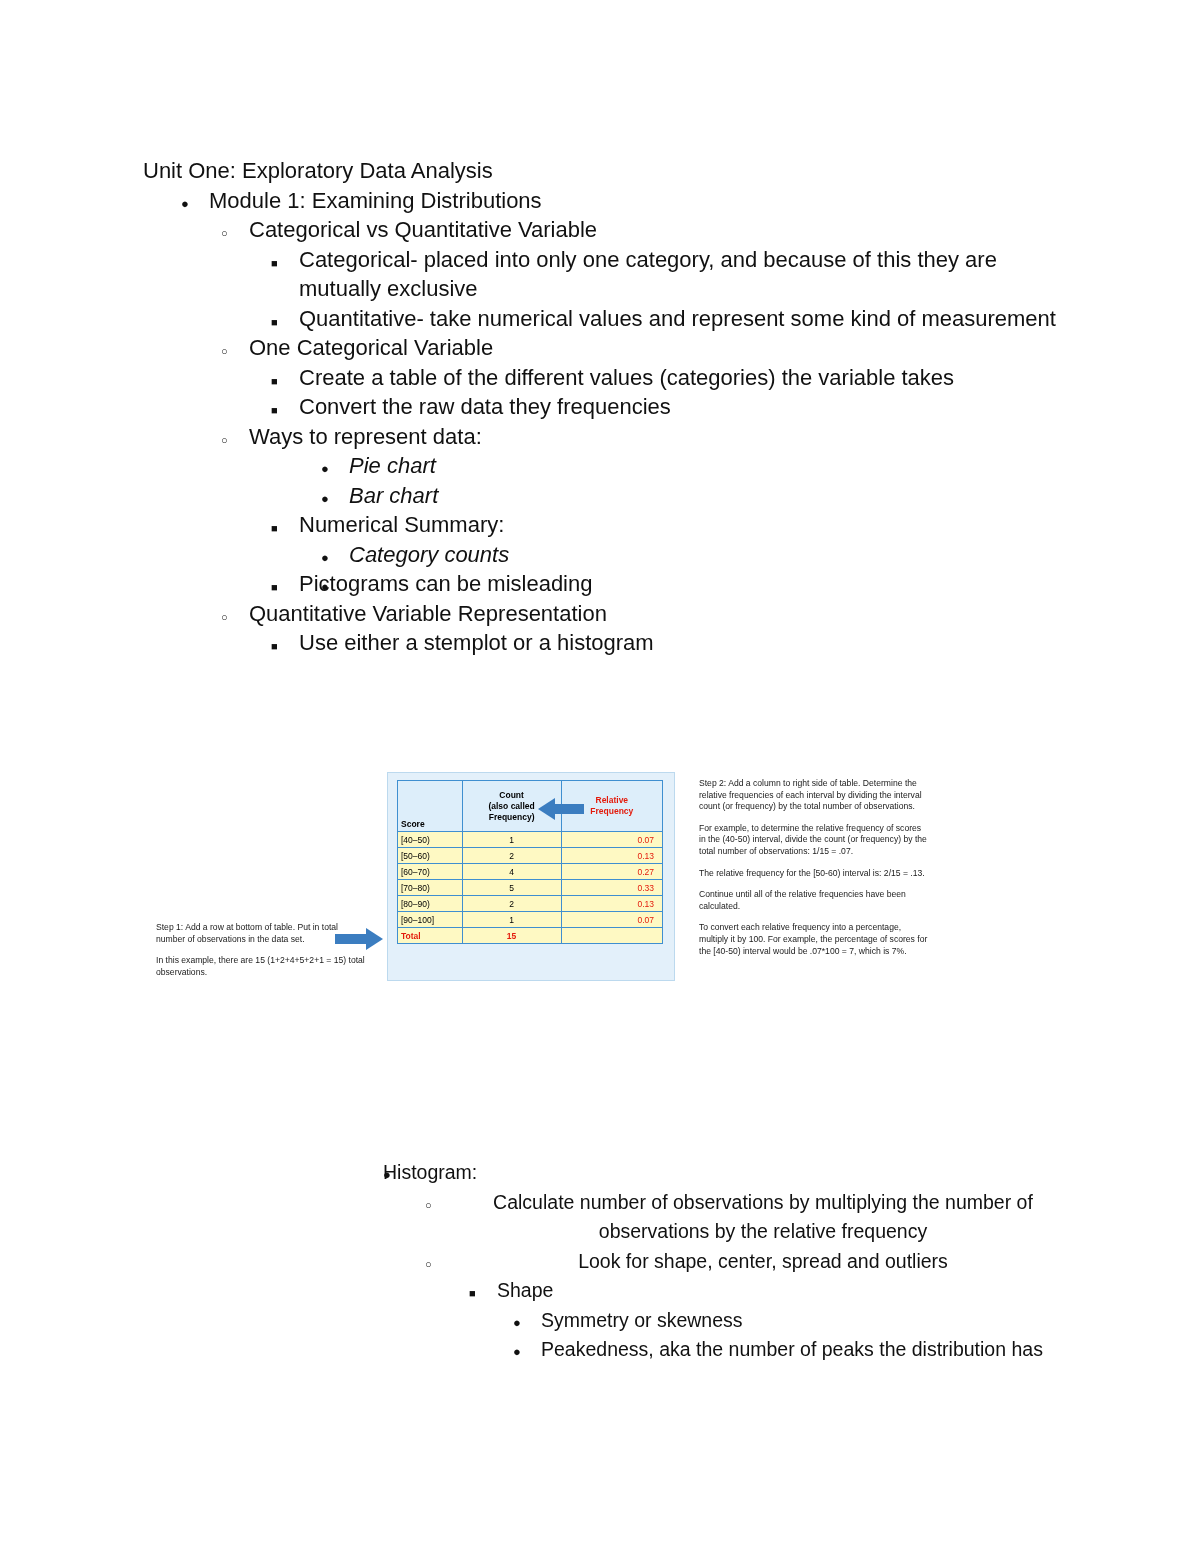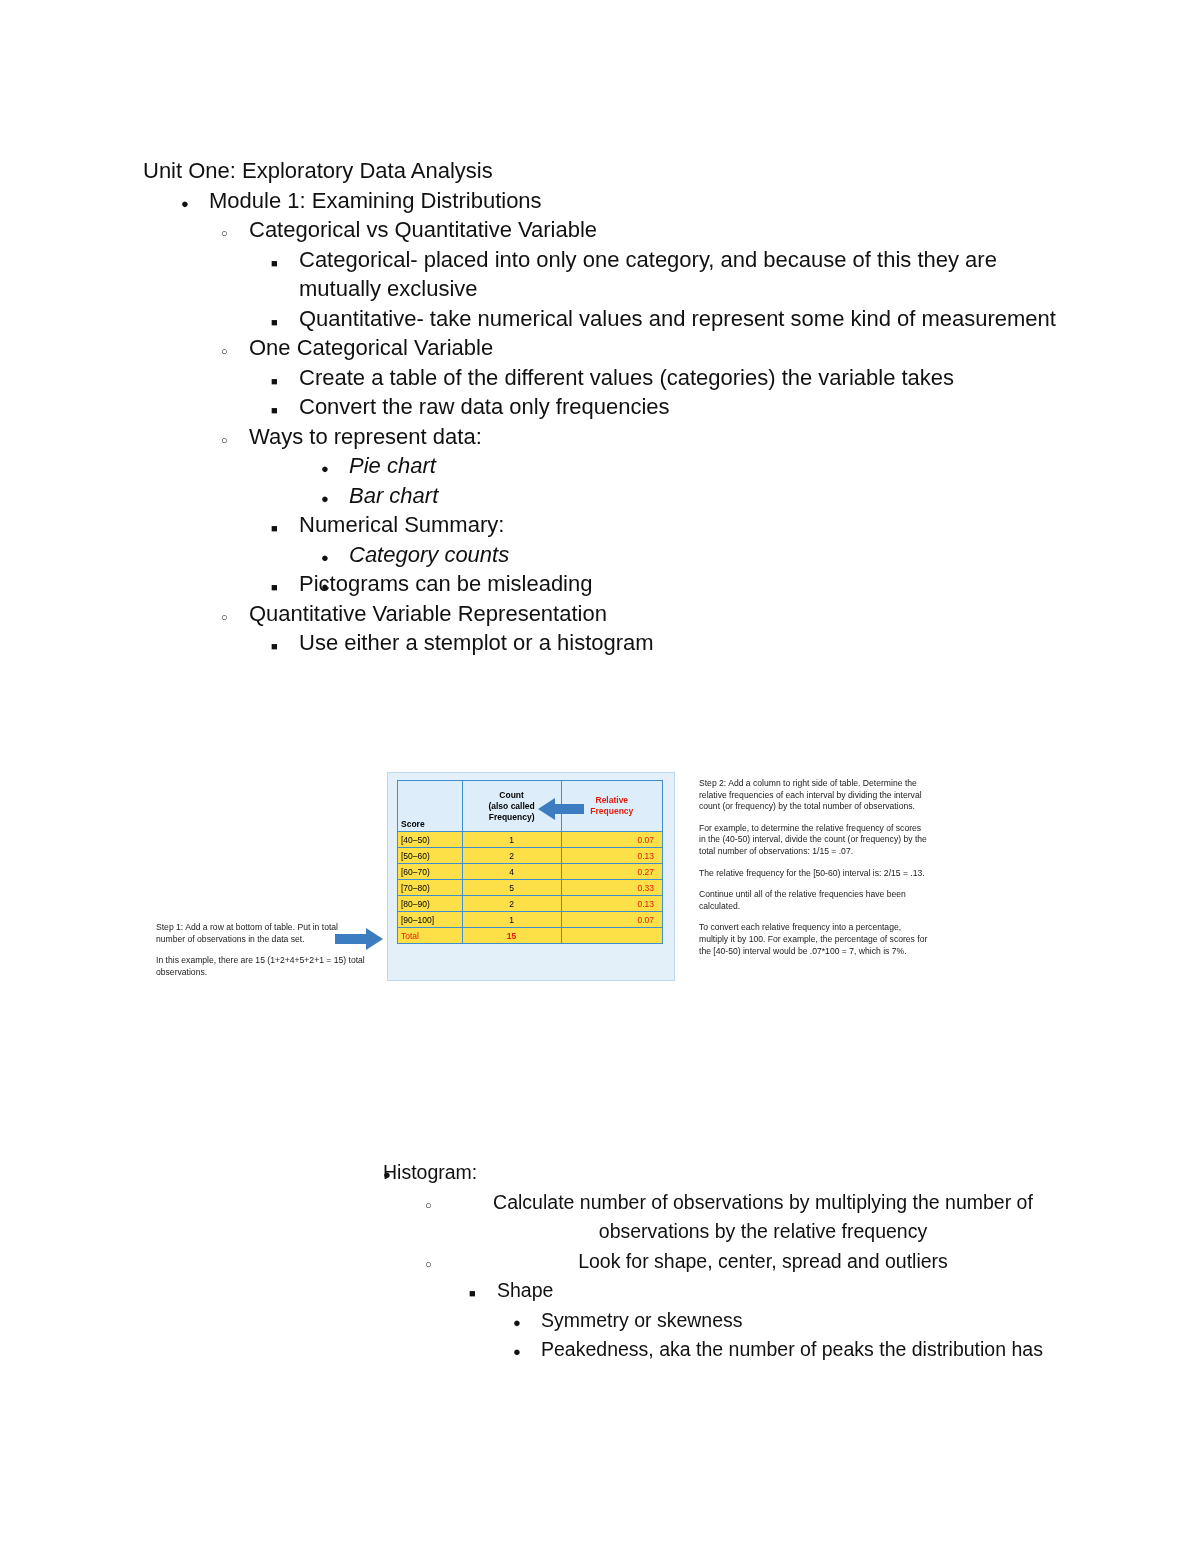--- a/index.html
+++ b/index.html
@@ -109,37 +109,37 @@
     width: 266px;
     border-collapse: collapse;
     font-size: 8.5px;
     font-family: "Liberation Sans", sans-serif;
     background: #ffffff;
   }
   table.freq th, table.freq td {
     border: 1px solid #3f8fd0;
     padding: 1px 3px;
     height: 13px;
-    background: #fde047;
+    background: #fef9c3;
   }
   table.freq thead th {
     background: #ddeefa;
     font-weight: bold;
     font-size: 8.5px;
     line-height: 11px;
     height: 48px;
     vertical-align: bottom;
   }
   table.freq thead th.c-score { text-align: left; vertical-align: bottom; }
   table.freq thead th.c-count { text-align: center; vertical-align: middle; }
   table.freq thead th.c-rel   { text-align: center; color: #e31b0c; vertical-align: middle;}
   table.freq td.score  { text-align: left;   width: 62px; }
   table.freq td.count  { text-align: center; width: 98px; }
   table.freq td.rel    { text-align: right;  width: 96px; color: #e31b0c; padding-right: 8px; }
-  table.freq tr.total td.score { color: #e31b0c; font-weight: normal; margin-left: 8px; }
+  table.freq tr.total td.score { color: #e31b0c; font-weight: bold; margin-left: 8px; }
   table.freq tr.total td.count { color: #e31b0c; font-weight: bold; }
   
   .arrow-left {
     position: absolute;
     left: 395px;
     top: 28px;
     width: 46px;
     height: 22px;
   }
   .arrow-left .shaft {
@@ -228,21 +228,21 @@
         <div class="ln l2">
           <span class="bullet b-circle"></span>
           <span class="txt">One Categorical Variable</span>
         </div>
         <div class="ln l3">
           <span class="bullet b-square"></span>
           <span class="txt">Create a table of the different values (categories) the variable takes</span>
         </div>
         <div class="ln l3">
           <span class="bullet b-square"></span>
-          <span class="txt">Convert the raw data only frequencies</span>
+          <span class="txt">Convert the raw data they frequencies</span>
         </div>
         <div class="ln l2">
           <span class="bullet b-circle"></span>
           <span class="txt">Ways to represent data:</span>
         </div>
         <div class="ln l4">
           <span class="bullet b-disc"></span>
           <span class="txt">Pie chart</span>
         </div>
         <div class="ln l4">

